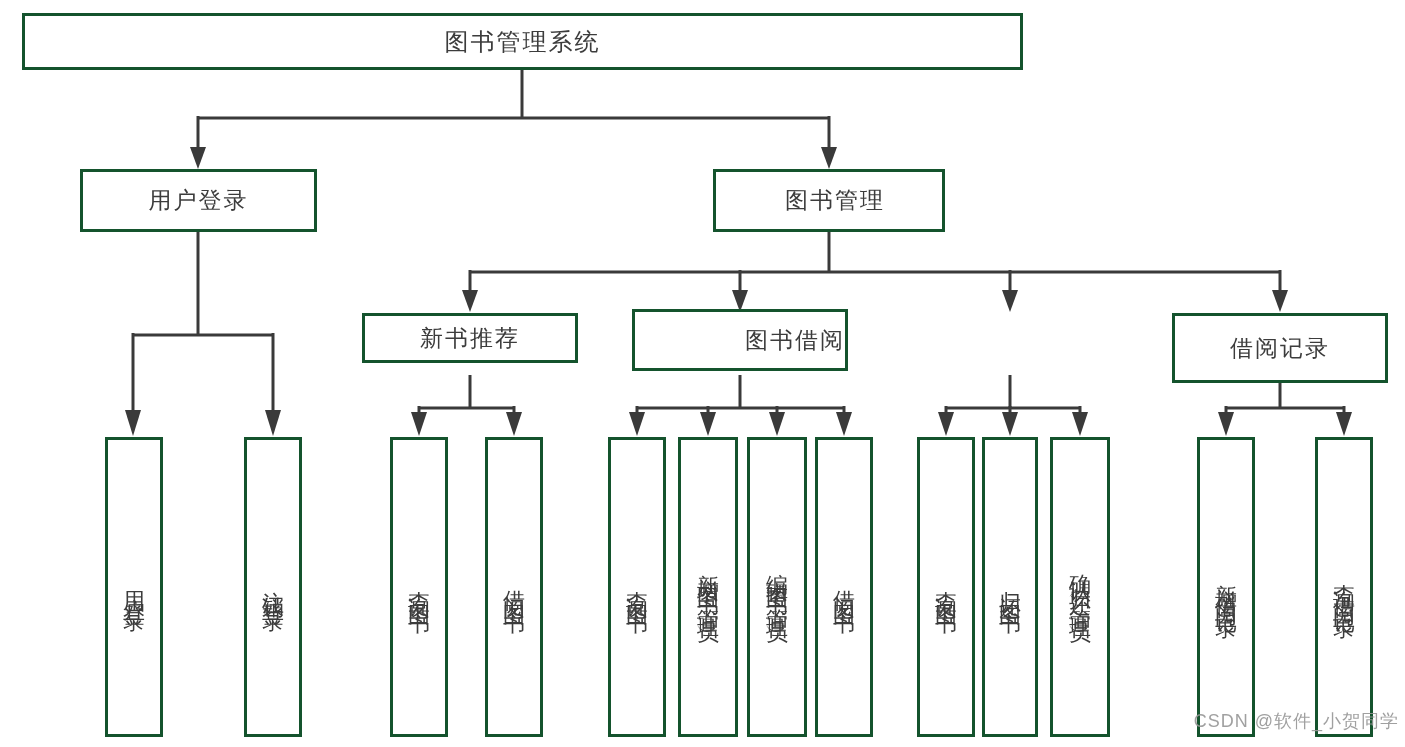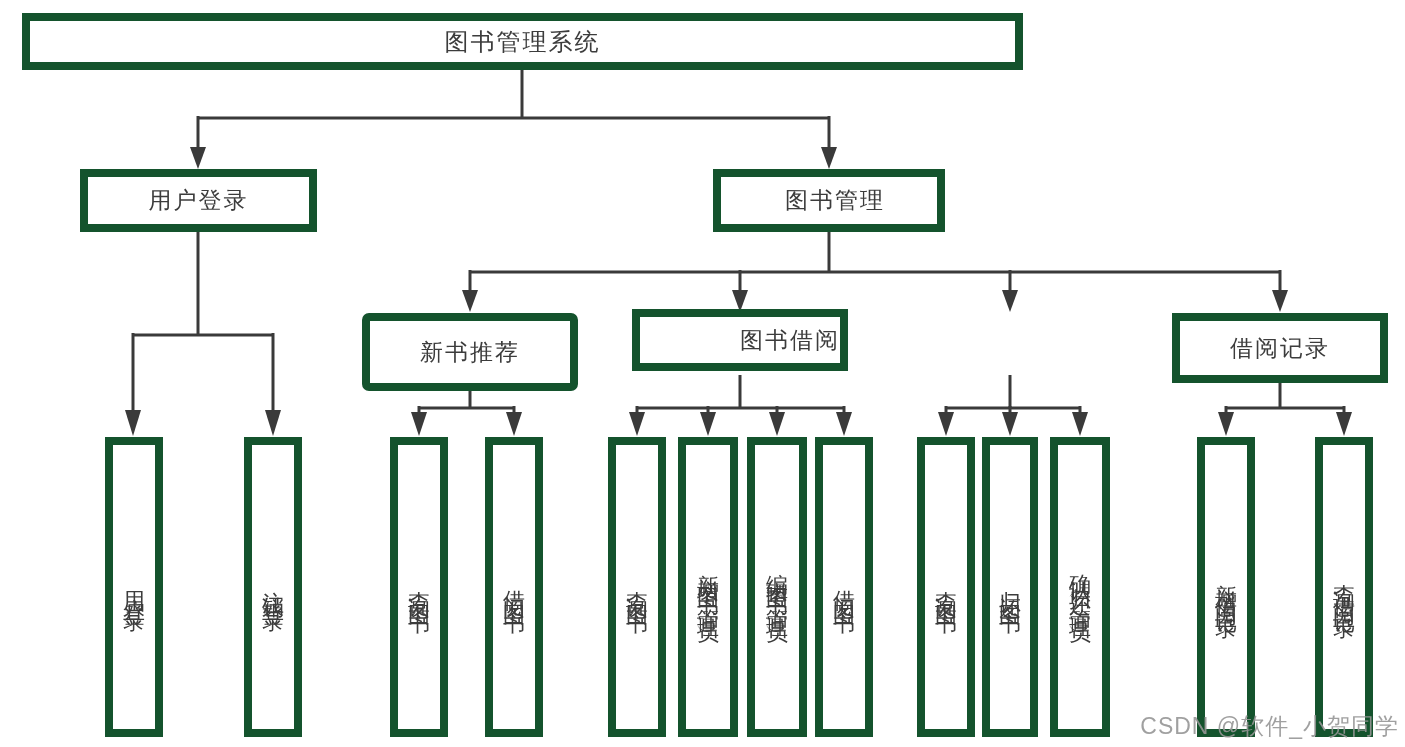--- a/index.html
+++ b/index.html
@@ -10,21 +10,21 @@
     background: #ffffff;
     font-family: "Liberation Sans", "DejaVu Sans", sans-serif;
     overflow: hidden;
   }
   #wires { position: absolute; left: 0; top: 0; width: 1405px; height: 747px; }
   #wires polyline { fill: none; stroke: #3a3a3a; stroke-width: 3; }
   #wires polygon { fill: #3a3a3a; stroke: none; }
   .box {
     position: absolute;
     box-sizing: border-box;
-    border: 8px solid #14532d;
+    border: 3px solid #14532d;
     background: #ffffff;
     display: flex;
     align-items: center;
     justify-content: center;
     color: #3c3c3c;
   }
   .h { font-size: 23px; letter-spacing: 2px; }
   .root { font-size: 24px; }
   .leaf { top: 437px; width: 58px; height: 300px; }
   .vt {
@@ -32,22 +32,22 @@
     text-orientation: mixed;
     font-size: 22px;
     letter-spacing: 7px;
     line-height: 1;
     color: #3c3c3c;
     white-space: nowrap;
   }
   .watermark {
     position: absolute;
     right: 6px;
-    bottom: 5px;
-    font-size: 23px;
+    bottom: 14px;
+    font-size: 18px;
     color: rgba(150,150,150,0.9);
     letter-spacing: 1px;
     white-space: nowrap;
     text-align: right;
   }
 </style>
 </head>
 <body>
 
 <div id="canvas">
@@ -125,21 +125,21 @@
     <span>图书管理系统</span>
   </div>
 
   <div class="box h" style="left:80px; top:169px; width:237px; height:63px;">
     <span>用户登录</span>
   </div>
   <div class="box h" style="left:713px; top:169px; width:232px; height:63px;padding-left:12px;">
     <span>图书管理</span>
   </div>
 
-  <div class="box h" style="left:362px; top:313px; width:216px; height:78px;border-radius:7px;">
+  <div class="box h" style="left:362px; top:313px; width:216px; height:50px;">
     <span>新书推荐</span>
   </div>
   <div class="box h" style="left:632px; top:309px; width:216px; height:62px;justify-content:flex-end;">
     <span>图书借阅</span>
   </div>
   <div class="box h" style="left:1172px; top:313px; width:216px; height:70px;">
     <span>借阅记录</span>
   </div>
 
   <div class="box leaf" style="left:105px;">

